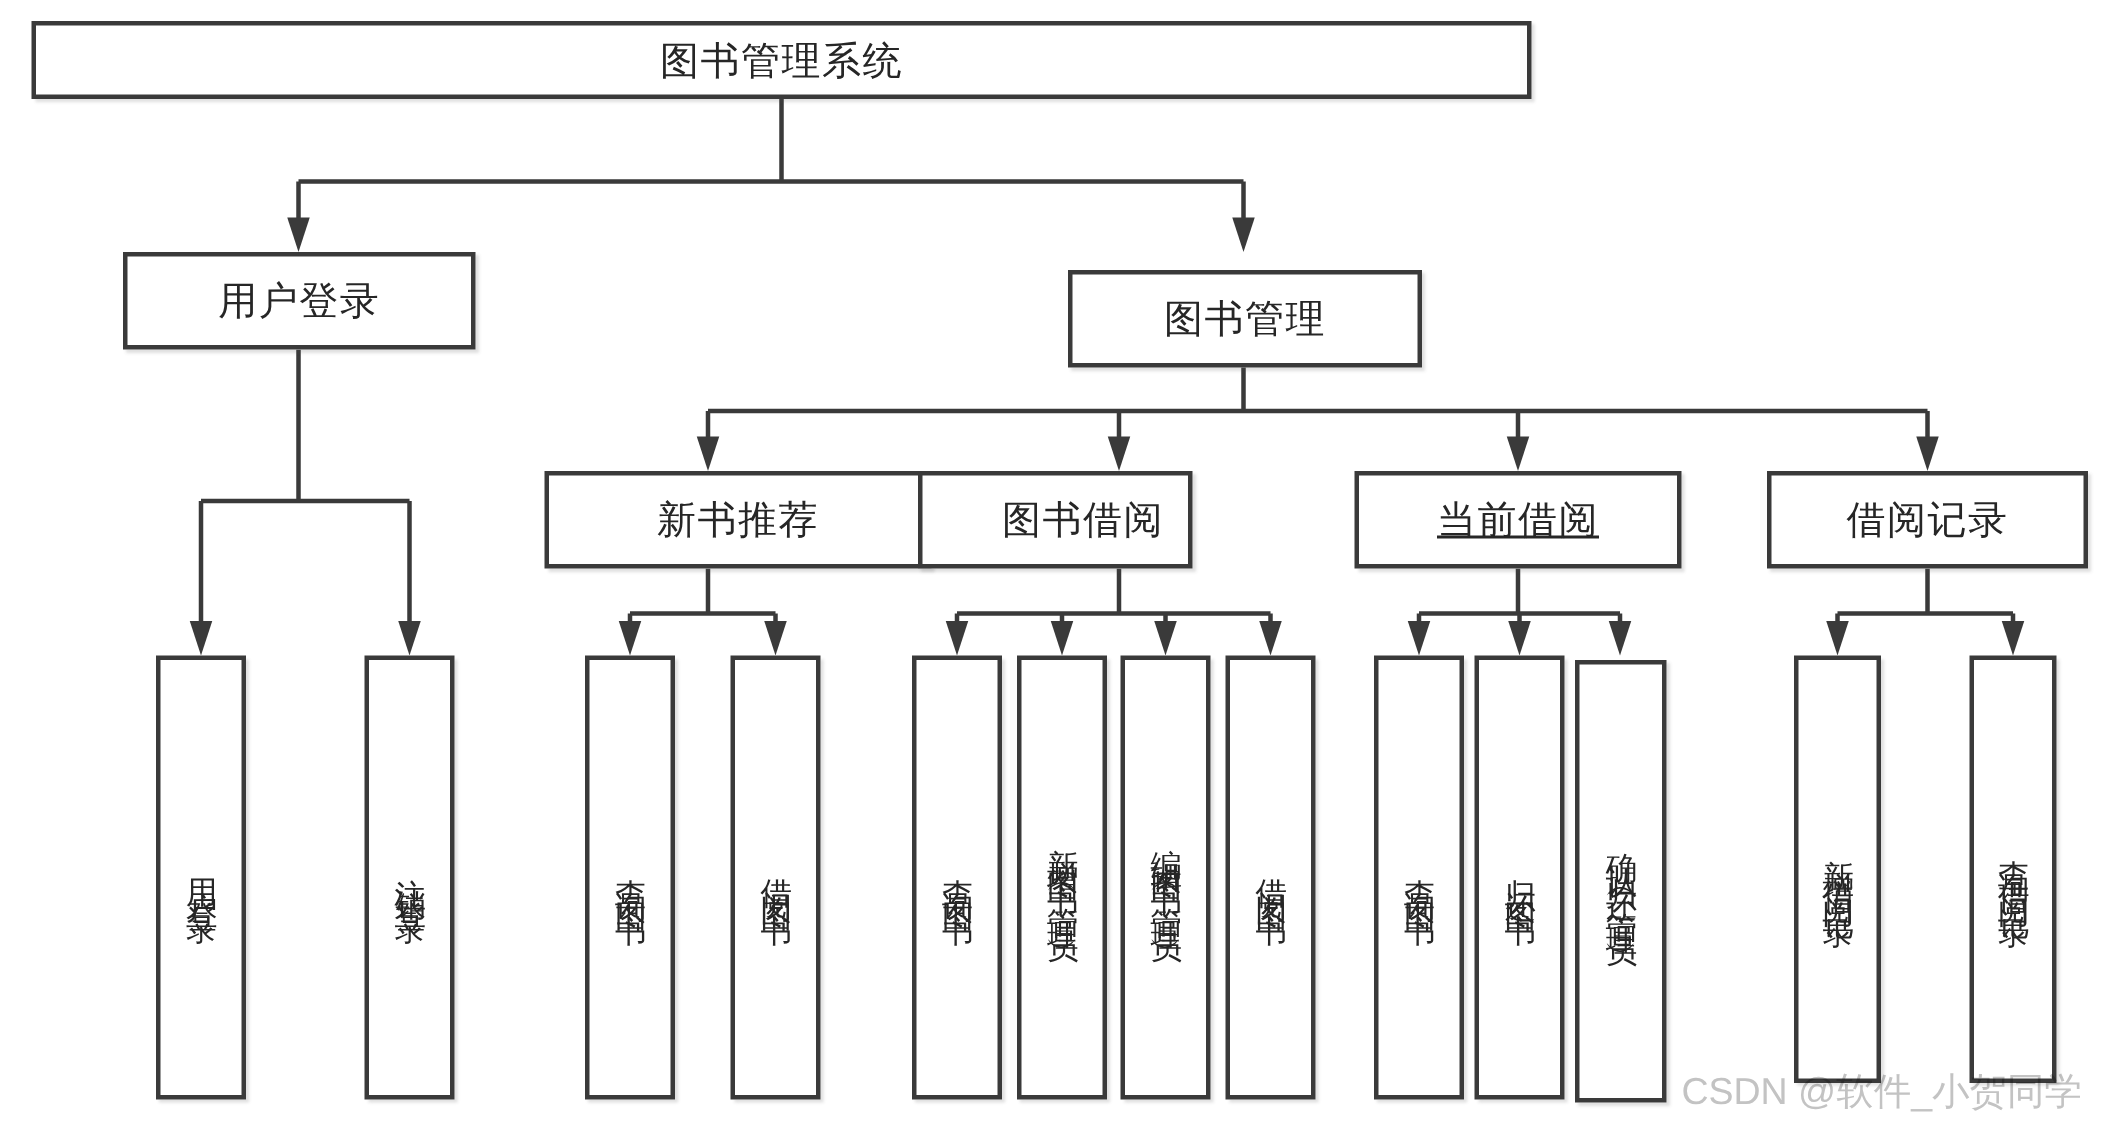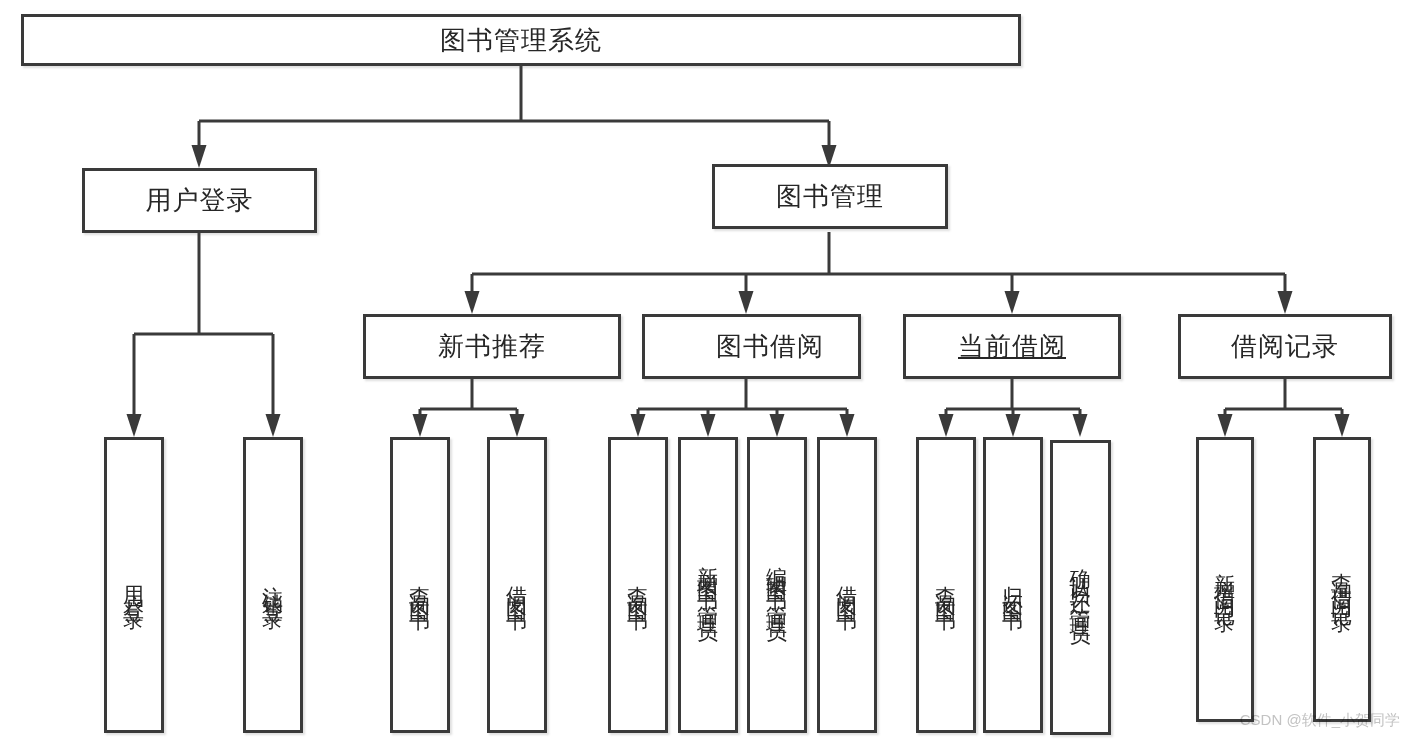--- a/index.html
+++ b/index.html
@@ -31,22 +31,22 @@
   .vbox .vtext{
     writing-mode:vertical-rl;
     text-orientation:mixed;
     font-size:21px;
     letter-spacing:8px;
     line-height:1;
     color:var(--text);
   }
   .watermark{
     position:absolute;z-index:10;
-    right:5px;top:711px;
-    font-size:15px;
+    right:17px;top:711px;
+    font-size:25px;
     color:var(--watermark);
     mix-blend-mode:multiply;
     white-space:nowrap;
   }
 </style>
 </head>
 <body>
 
 <div class="canvas">
 
@@ -75,24 +75,24 @@
     <polygon points="938.5,414 953.5,414 946,437"></polygon>
     <polygon points="1005.5,414 1020.5,414 1013,437"></polygon>
     <polygon points="1072.5,414 1087.5,414 1080,437"></polygon>
     <polygon points="1217.5,414 1232.5,414 1225,437"></polygon>
     <polygon points="1334.5,414 1349.5,414 1342,437"></polygon>
   </svg>
 
   <div class="box" style="left:21px;top:14px;width:1000px;height:52px;">图书管理系统</div>
 
   <div class="box" style="left:82px;top:168px;width:235px;height:65px;">用户登录</div>
-  <div class="box" style="left:712px;top:164px;width:236px;height:65px;">图书管理</div>
+  <div class="box" style="left:712px;top:180px;width:236px;height:65px;">图书管理</div>
 
   <div class="box" style="left:363px;top:314px;width:258px;height:65px;">新书推荐</div>
-  <div class="box" style="left:642px;top:314px;width:219px;height:65px;padding-left:37px;">图书借阅</div>
+  <div class="box" style="left:612px;top:314px;width:183px;height:65px;padding-left:37px;">图书借阅</div>
   <div class="box" style="left:903px;top:314px;width:218px;height:65px;text-decoration:underline;">当前借阅</div>
   <div class="box" style="left:1178px;top:314px;width:214px;height:65px;">借阅记录</div>
 
   <div class="vbox" style="left:104px;top:437px;width:60px;height:296px;">
     <span class="vtext">用户登录</span>
   </div>
   <div class="vbox" style="left:243px;top:437px;width:60px;height:296px;">
     <span class="vtext">注销登录</span>
   </div>
 

